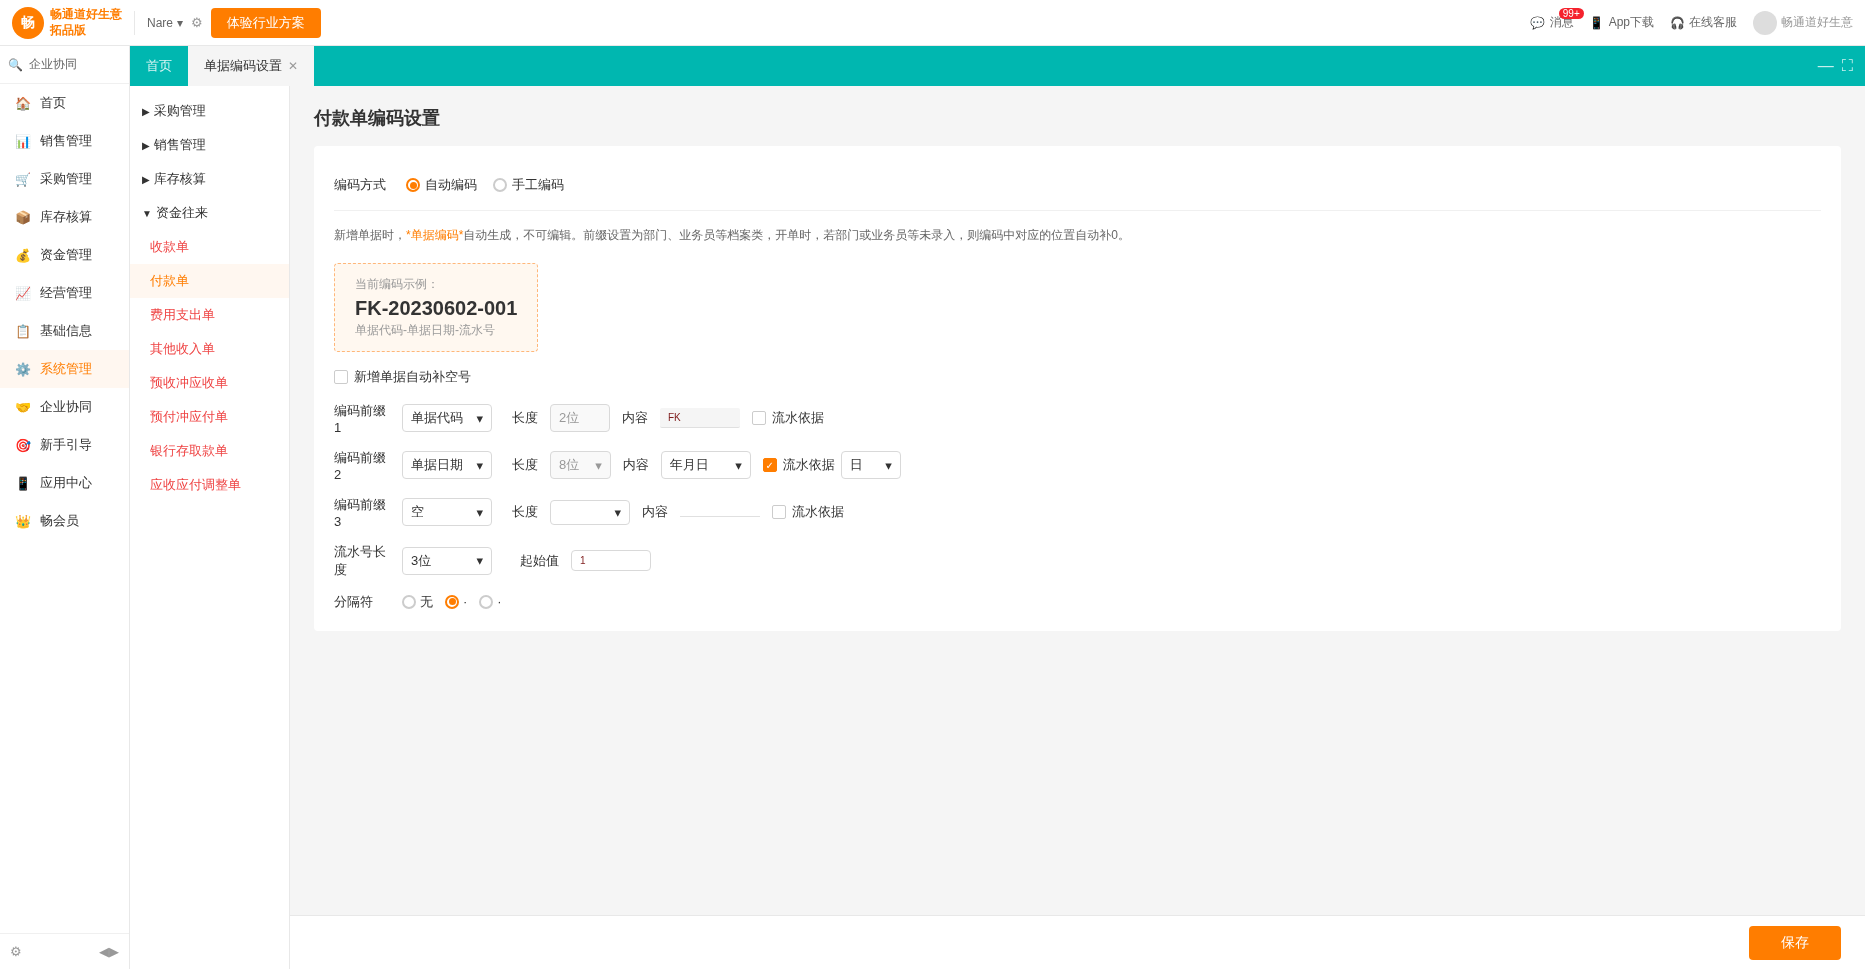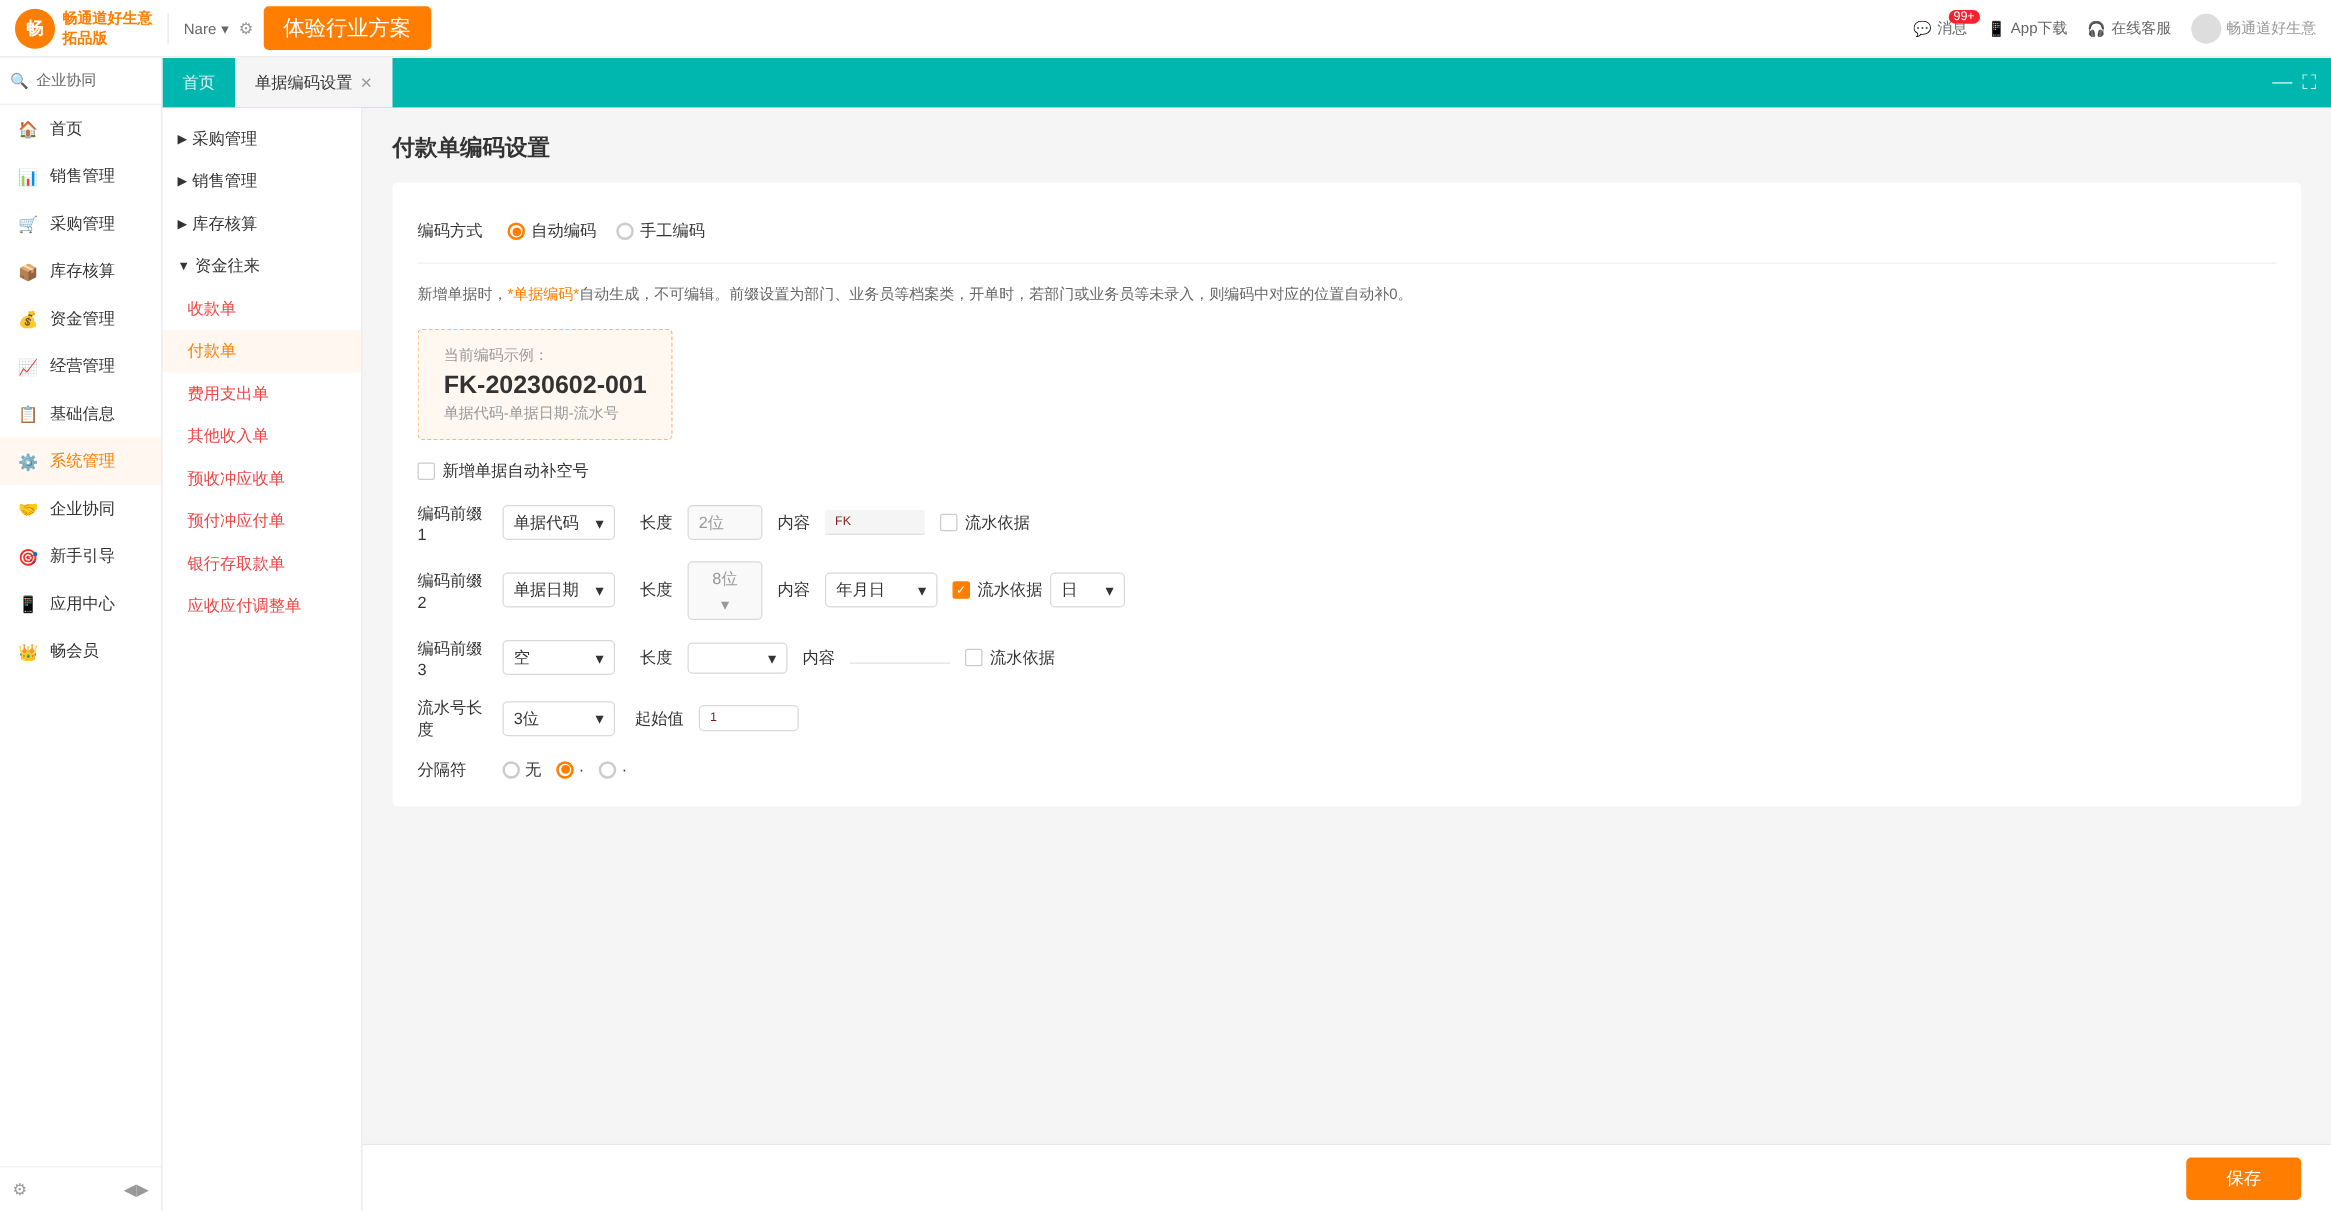--- a/index.html
+++ b/index.html
@@ -19,21 +19,21 @@
       left: 0;
       right: 0;
       z-index: 100;
     }
     .top-bar-left { display: flex; align-items: center; gap: 8px; flex: 1; }
     .top-bar-logo { display: flex; align-items: center; gap: 6px; }
     .logo-icon { width: 32px; height: 32px; background: #ff7d00; border-radius: 50%; display: flex; align-items: center; justify-content: center; color: #fff; font-size: 14px; font-weight: bold; }
     .logo-text { font-size: 12px; color: #ff7d00; font-weight: bold; line-height: 1.3; }
     .top-bar-divider { width: 1px; height: 24px; background: #e8e8e8; margin: 0 4px; }
     .company-selector { display: flex; align-items: center; gap: 4px; cursor: pointer; font-size: 12px; color: #666; }
-    .trial-btn { background: #ff7d00; color: #fff; border: none; border-radius: 4px; padding: 6px 16px; font-size: 17px; cursor: pointer; }
+    .trial-btn { background: #ff7d00; color: #fff; border: none; border-radius: 4px; padding: 6px 16px; font-size: 13px; cursor: pointer; }
     .top-bar-right { display: flex; align-items: center; gap: 16px; font-size: 12px; color: #666; }
     .msg-btn { display: flex; align-items: center; gap: 4px; cursor: pointer; position: relative; }
     .badge { background: #f5222d; color: #fff; font-size: 10px; border-radius: 10px; padding: 0 4px; position: absolute; top: -6px; right: -10px; }
     .top-right-item { display: flex; align-items: center; gap: 4px; cursor: pointer; }
 
     
     .layout { display: flex; margin-top: 46px; height: calc(100vh - 46px); }
 
     
     .sidebar {
@@ -478,21 +478,21 @@
             </div>
 
             
             <div class="form-row">
               <span class="form-label">编码前缀2</span>
               <div class="form-select">
                 <span>单据日期</span>
                 <span>▾</span>
               </div>
               <span class="length-label">长度</span>
-              <div class="form-input" style="display:inline-flex;align-items:center;gap:4px;flex-direction:column;">
+              <div class="form-input" style="display:inline-flex;align-items:center;gap:16px;">
                 <span>8位</span>
                 <span>▾</span>
               </div>
               <span class="form-text">内容</span>
               <div class="form-select">
                 <span>年月日</span>
                 <span>▾</span>
               </div>
               <div class="stream-group">
                 <div class="checkbox-box checked">✓</div>
@@ -524,21 +524,21 @@
               </div>
             </div>
 
             
             <div class="form-row">
               <span class="form-label">流水号长度</span>
               <div class="form-select">
                 <span>3位</span>
                 <span>▾</span>
               </div>
-              <span class="form-text" style="margin-left:4px;">起始值</span>
+              <span class="form-text" style="margin-left:16px;">起始值</span>
               <div class="form-value" style="border:1px solid #d9d9d9;border-radius:4px;padding:4px 8px;min-width:80px;background:#fff;">1</div>
             </div>
 
             
             <div class="sep-row">
               <span class="form-label">分隔符</span>
               <label class="sep-radio-item">
                 <div class="radio-circle"></div>
                 <span>无</span>
               </label>

